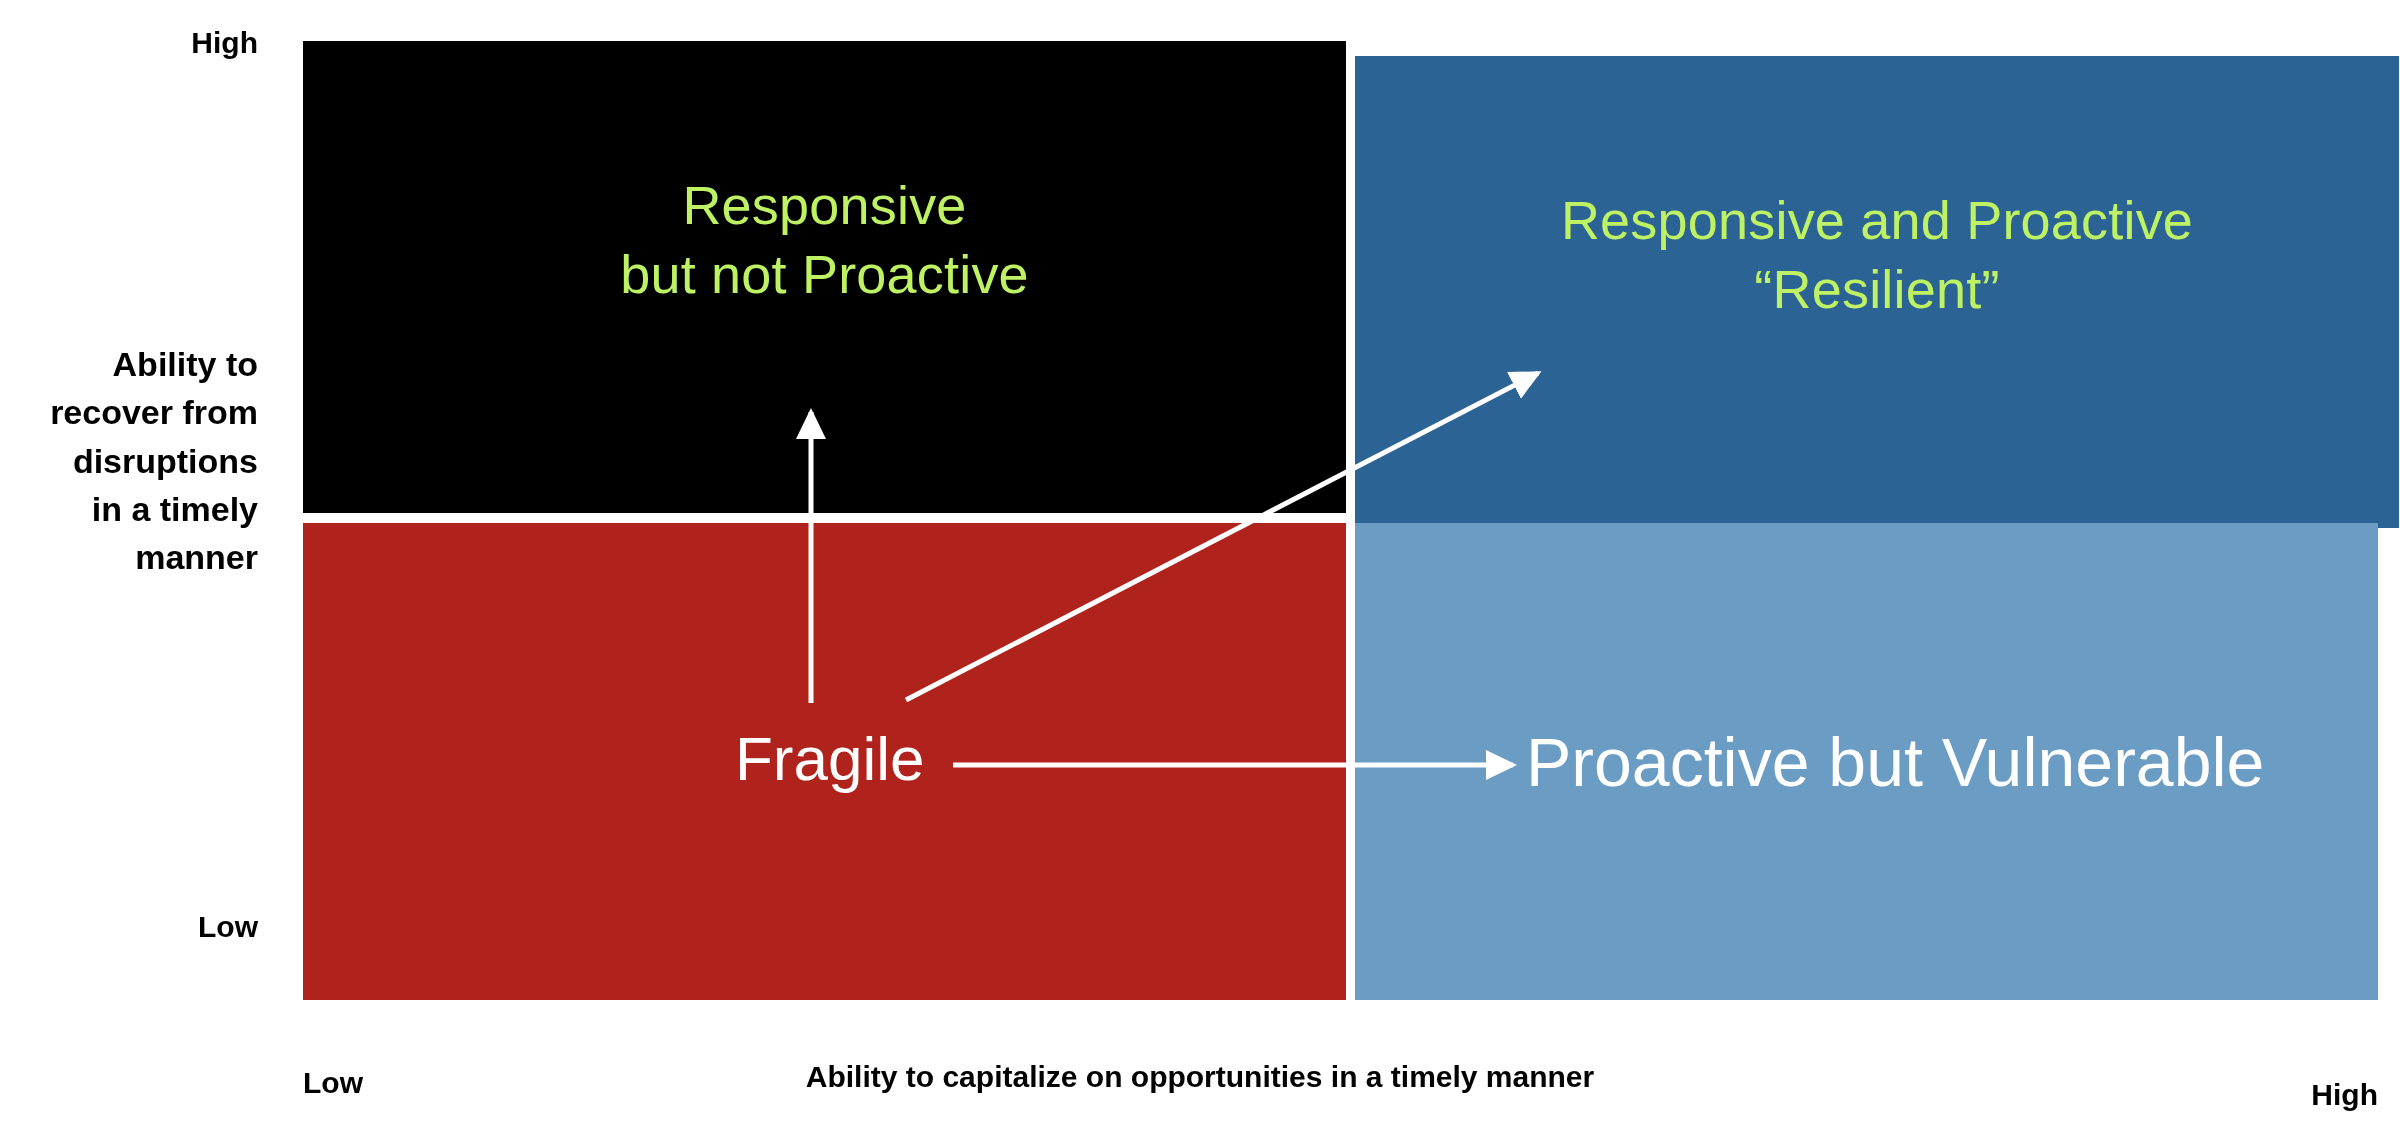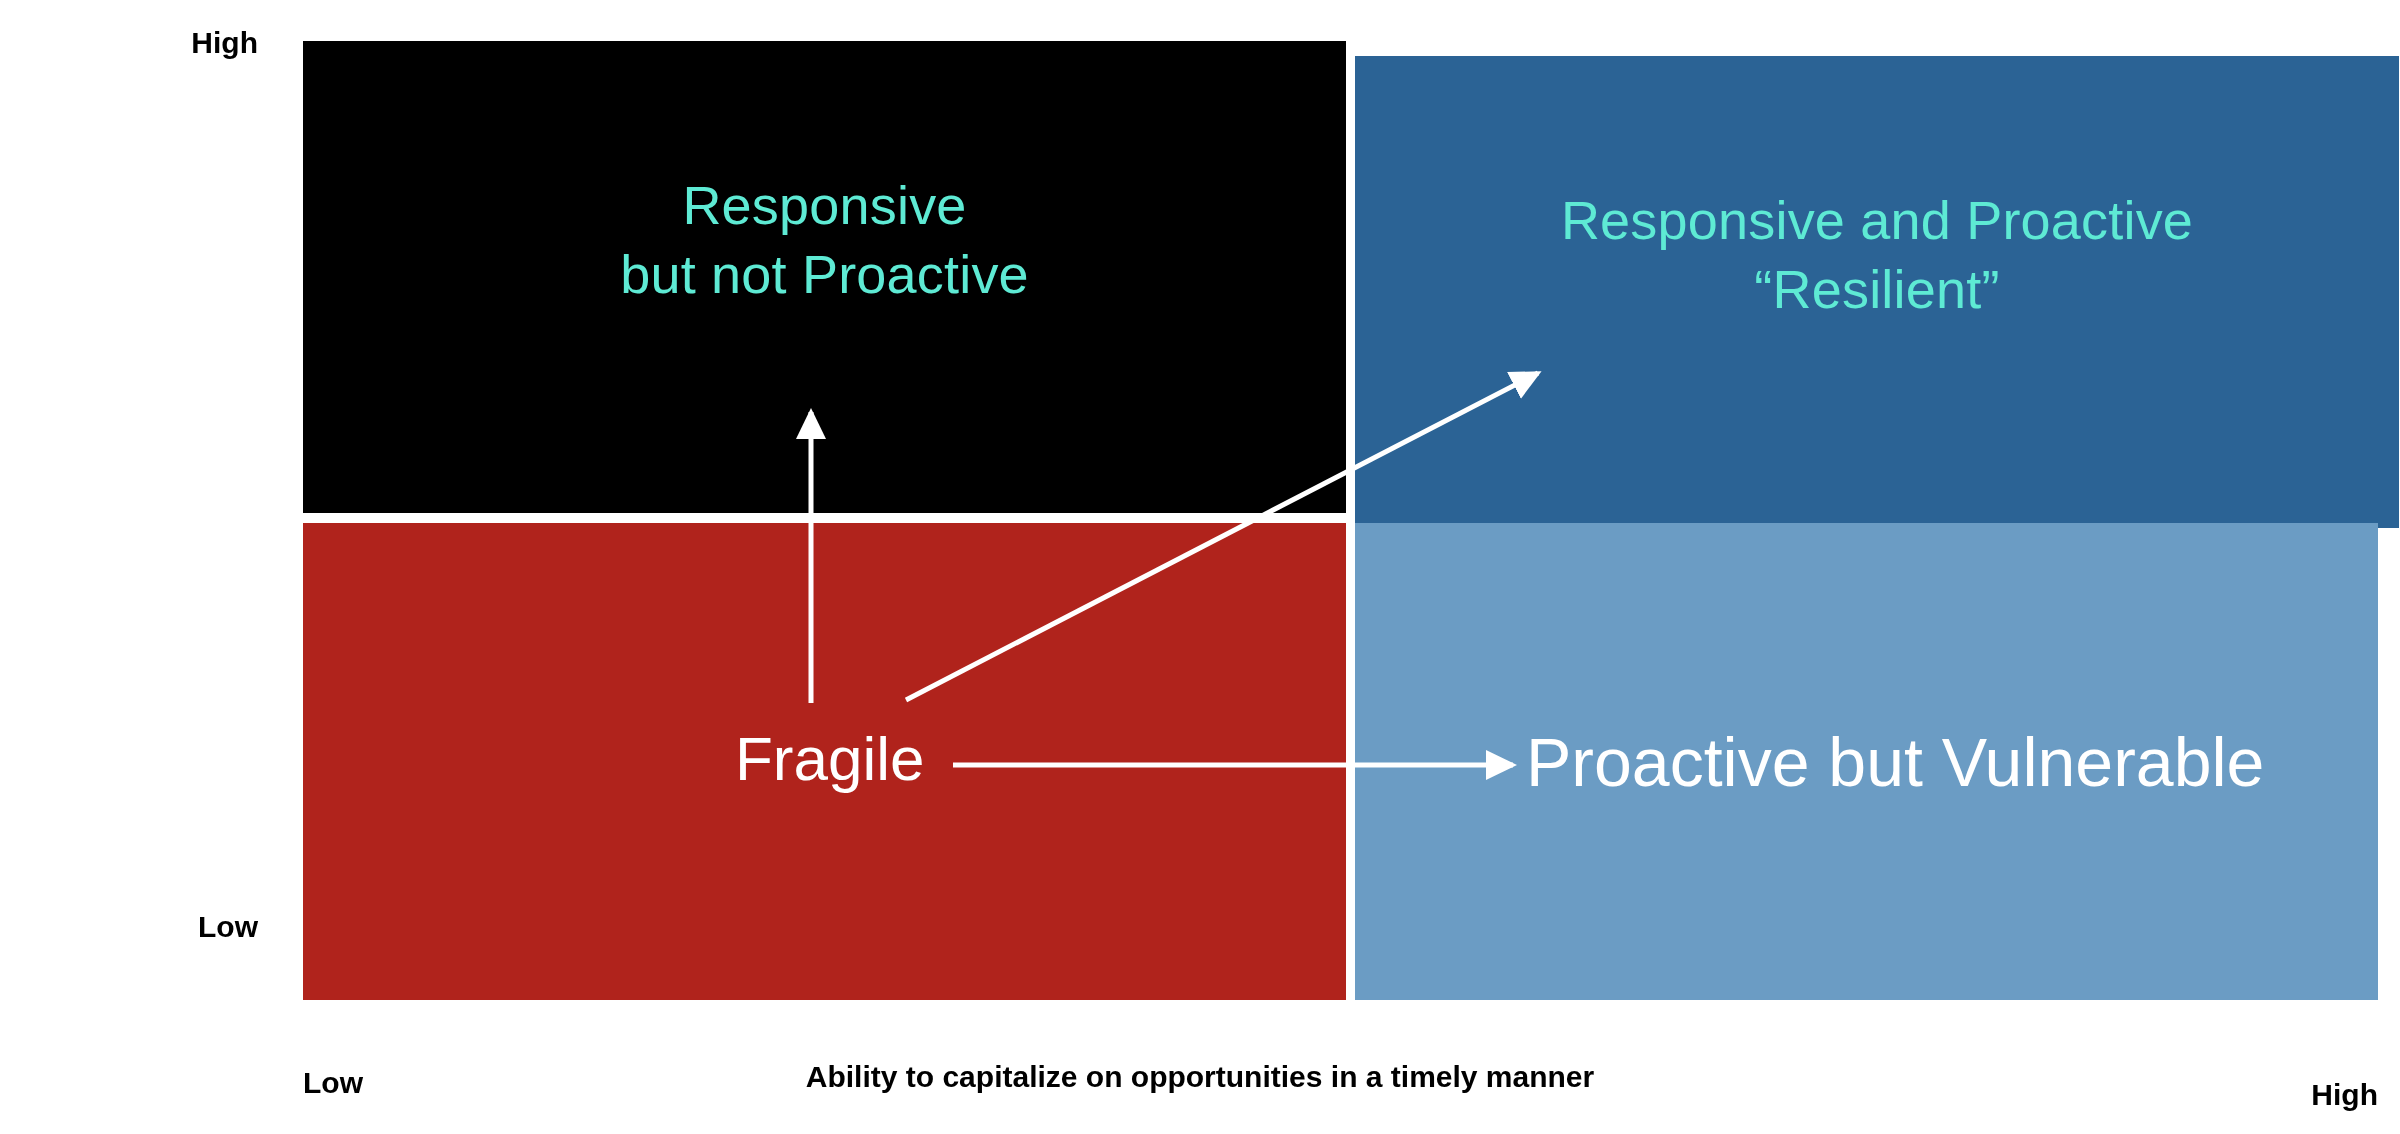--- a/index.html
+++ b/index.html
@@ -37,21 +37,21 @@
     display: flex;
     align-items: flex-start;
     justify-content: center;
   }
   .quad-tl { left: 0px;    top: 0px;   width: 1043px; height: 472px; }
   .quad-tr { left: 1052px; top: 15px;   width: 1044px; height: 472px; }
   .quad-bl { left: 0px;    top: 482px; width: 1043px; height: 477px; }
   .quad-br { left: 1052px; top: 482px; width: 1023px; height: 477px; }
 
   .quad-label {
-    color: #5eead4;
+    color: #bef264;
     font-size: 54px;
     line-height: 1.28;
     text-align: center;
     font-weight: 400;
     letter-spacing: 0.2px;
     white-space: pre-line;
   }
   .quad-tl .quad-label { margin-top: 130px; }
   .quad-tr .quad-label { margin-top: 130px; }
 
@@ -174,20 +174,25 @@
 
     <line x1="811" y1="703" x2="811" y2="412" stroke="#ffffff" stroke-width="5" marker-end="url(#ah)"></line>
 
     <line x1="906" y1="700" x2="1538" y2="373" stroke="#ffffff" stroke-width="5" marker-end="url(#ah)"></line>
 
     <line x1="953" y1="765" x2="1513" y2="765" stroke="#ffffff" stroke-width="5" marker-end="url(#ah)"></line>
   </svg>
 
   <div class="axis-text" id="y-high">High</div>
 
+  <div id="y-title">Ability to
+recover from
+disruptions
+in a timely
+manner</div>
 
   <div class="axis-text" id="y-low">Low</div>
 
   <div class="axis-text" id="x-low">Low</div>
 
   <div class="axis-text" id="x-title">Ability to capitalize on opportunities in a timely manner</div>
 
   <div class="axis-text" id="x-high">High</div>
 
 </div>

